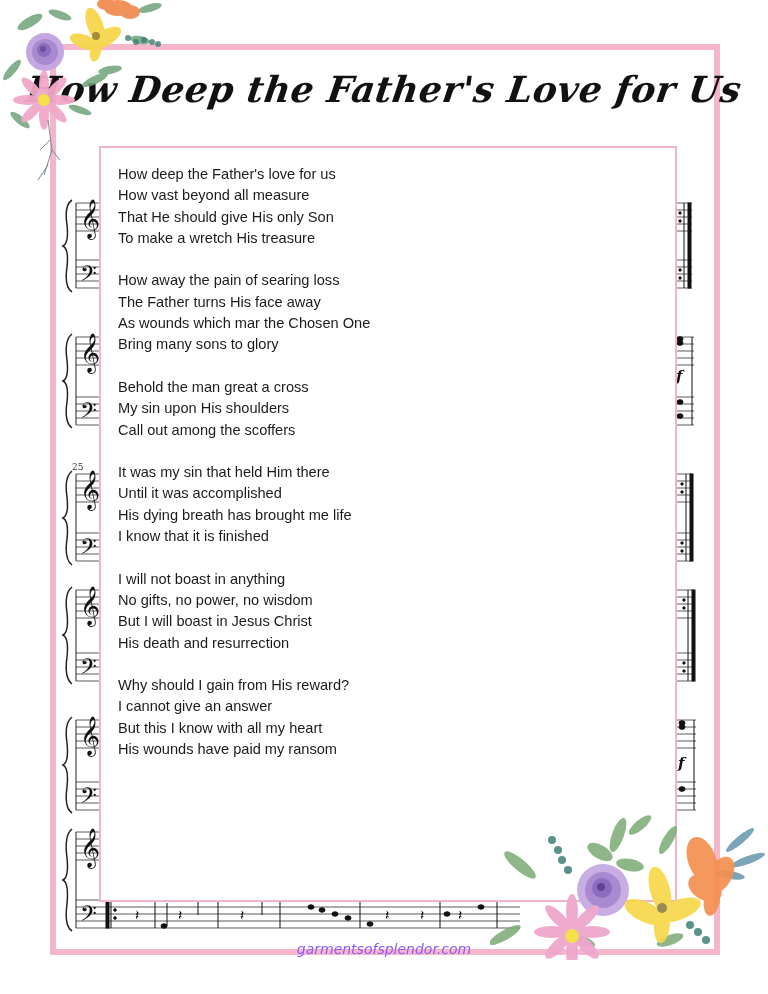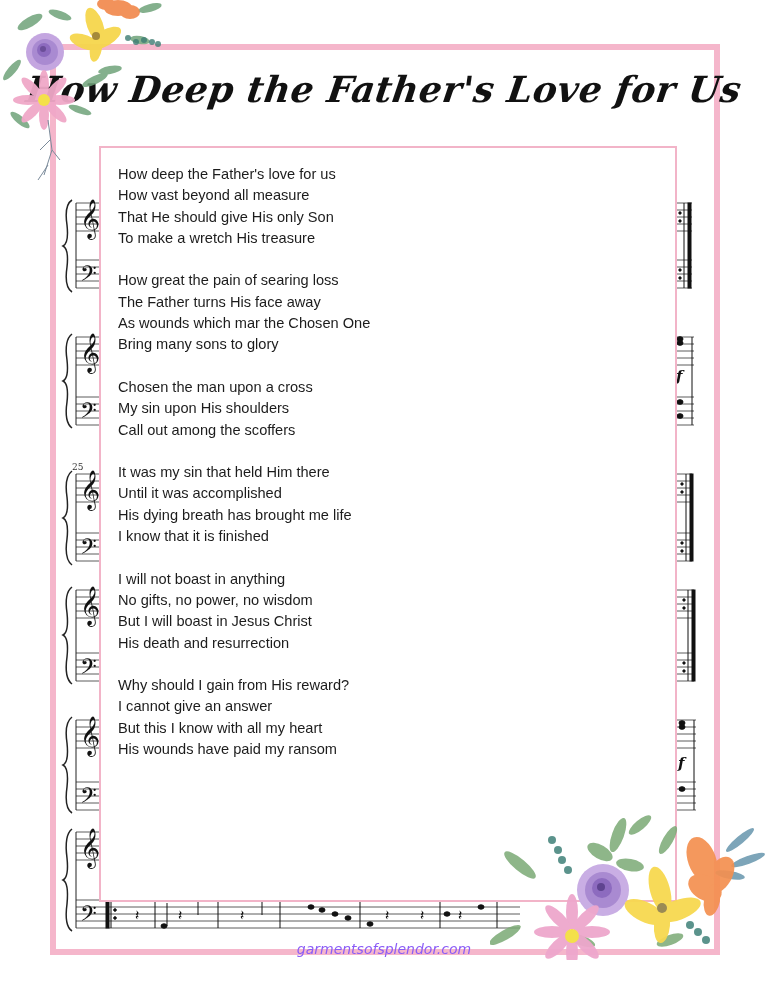--- a/index.html
+++ b/index.html
@@ -229,27 +229,27 @@
 <div class="title">How Deep the Father's Love for Us</div>
 
 <div class="lyrics">
   <div class="stanza">
     <span class="line">How deep the Father's love for us</span>
     <span class="line">How vast beyond all measure</span>
     <span class="line">That He should give His only Son</span>
     <span class="line">To make a wretch His treasure</span>
   </div>
   <div class="stanza">
-    <span class="line">How great the pain of searing loss</span>
+    <span class="line">How away the pain of searing loss</span>
     <span class="line">The Father turns His face away</span>
     <span class="line">As wounds which mar the Chosen One</span>
     <span class="line">Bring many sons to glory</span>
   </div>
   <div class="stanza">
-    <span class="line">Chosen the man upon a cross</span>
+    <span class="line">Behold the man great a cross</span>
     <span class="line">My sin upon His shoulders</span>
     <span class="line">Call out among the scoffers</span>
   </div>
   <div class="stanza">
     <span class="line">It was my sin that held Him there</span>
     <span class="line">Until it was accomplished</span>
     <span class="line">His dying breath has brought me life</span>
     <span class="line">I know that it is finished</span>
   </div>
   <div class="stanza">

